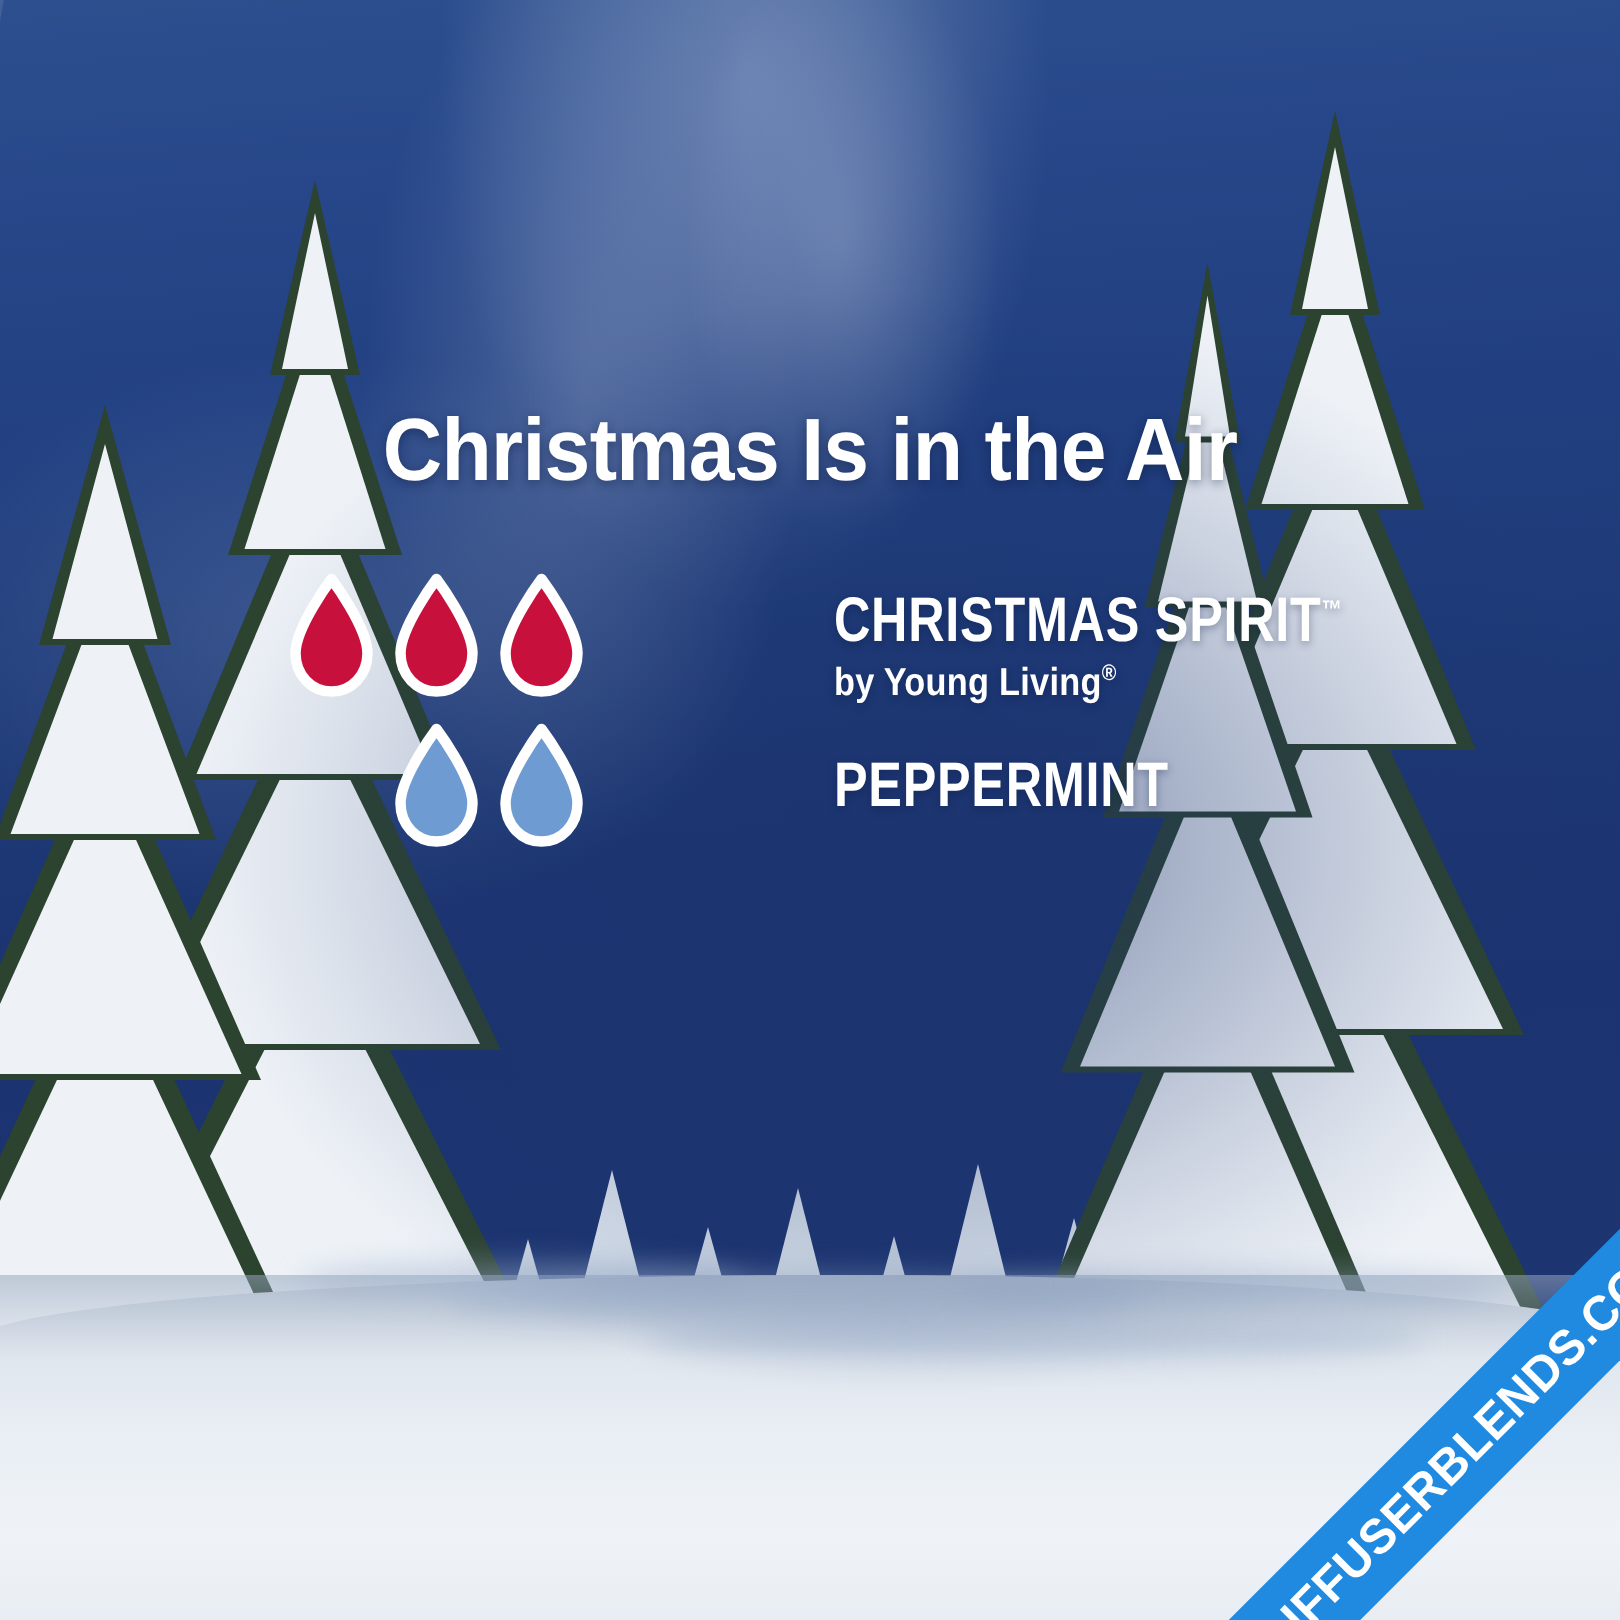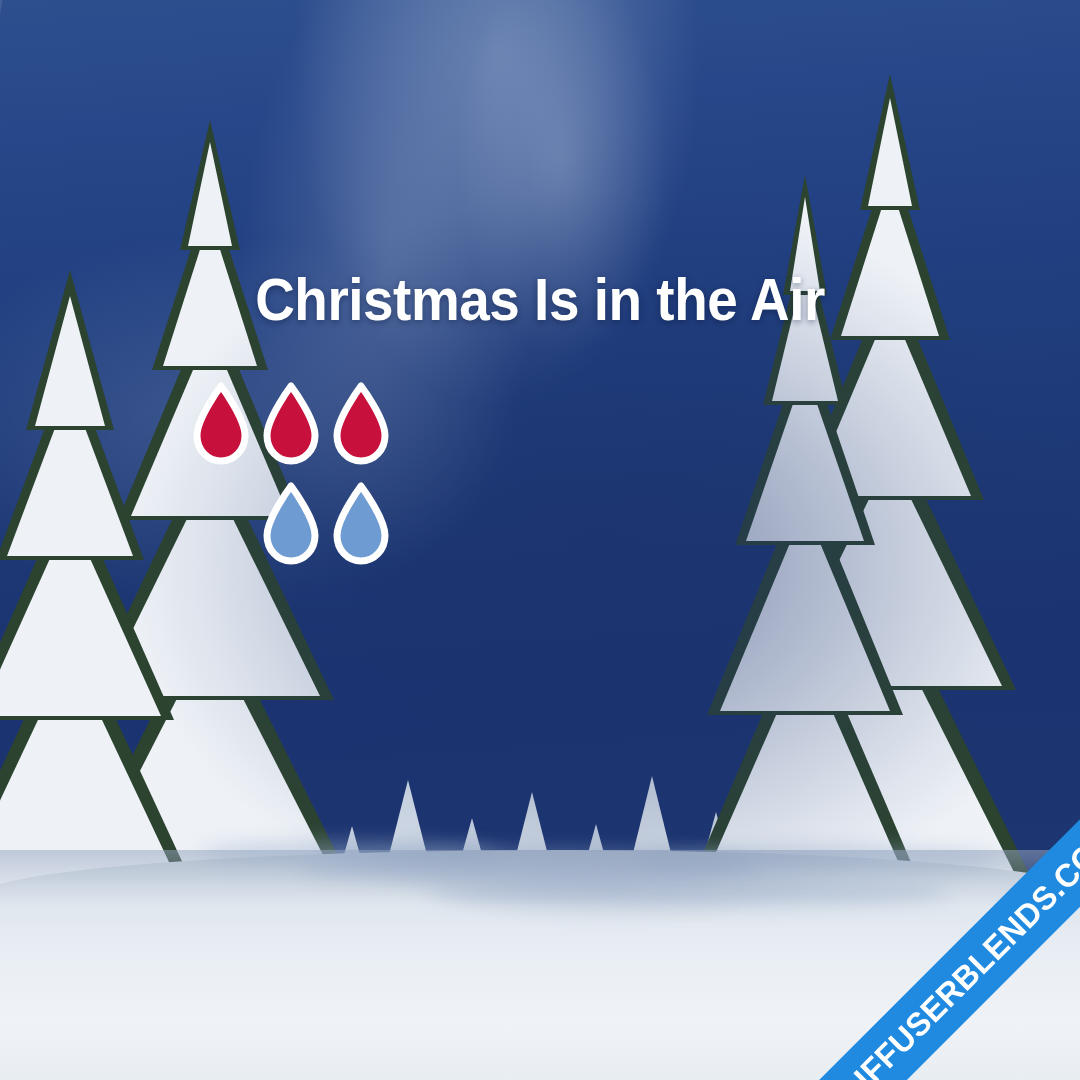--- a/index.html
+++ b/index.html
@@ -267,35 +267,42 @@
               <svg viewBox="0 0 62 84">
                 <path d="M31 4 C31 4 7 36 7 53.5 C7 68 17.7 79 31 79 C44.3 79 55 68 55 53.5 C55 36 31 4 31 4 Z" fill="#c8103c" stroke="#ffffff" stroke-width="7" stroke-linejoin="round"></path>
               </svg>
             </div>
           <div class="drop">
               <svg viewBox="0 0 62 84">
                 <path d="M31 4 C31 4 7 36 7 53.5 C7 68 17.7 79 31 79 C44.3 79 55 68 55 53.5 C55 36 31 4 31 4 Z" fill="#c8103c" stroke="#ffffff" stroke-width="7" stroke-linejoin="round"></path>
               </svg>
             </div>
         </div>
+        <div class="labels">
+          <div class="lname"><span>CHRISTMAS SPIRIT</span><span class="tm">™</span></div>
+          <div class="lsub"><span>by Young Living</span><span class="reg">®</span></div>
+        </div>
       </div>
 
       <div class="row r2">
         <div class="drops">
           <div class="drop">
               <svg viewBox="0 0 62 84">
                 <path d="M31 4 C31 4 7 36 7 53.5 C7 68 17.7 79 31 79 C44.3 79 55 68 55 53.5 C55 36 31 4 31 4 Z" fill="#6e9bd1" stroke="#ffffff" stroke-width="7" stroke-linejoin="round"></path>
               </svg>
             </div>
           <div class="drop">
               <svg viewBox="0 0 62 84">
                 <path d="M31 4 C31 4 7 36 7 53.5 C7 68 17.7 79 31 79 C44.3 79 55 68 55 53.5 C55 36 31 4 31 4 Z" fill="#6e9bd1" stroke="#ffffff" stroke-width="7" stroke-linejoin="round"></path>
               </svg>
             </div>
         </div>
+        <div class="labels">
+          <div class="lname">PEPPERMINT</div>
+        </div>
       </div>
 
 
     </div>
 
     <div class="ribbon">
       <span>DIFFUSERBLENDS.COM</span>
     </div>
 
   </div>

